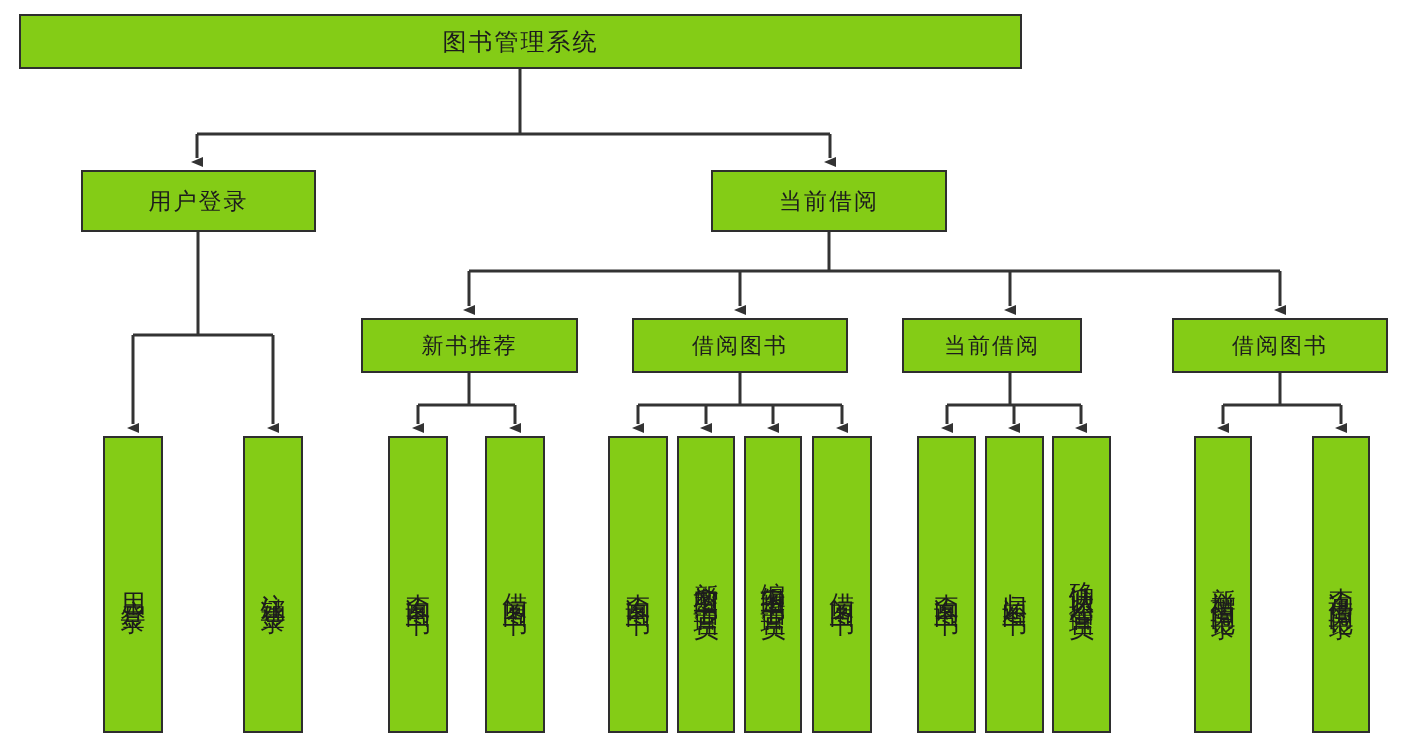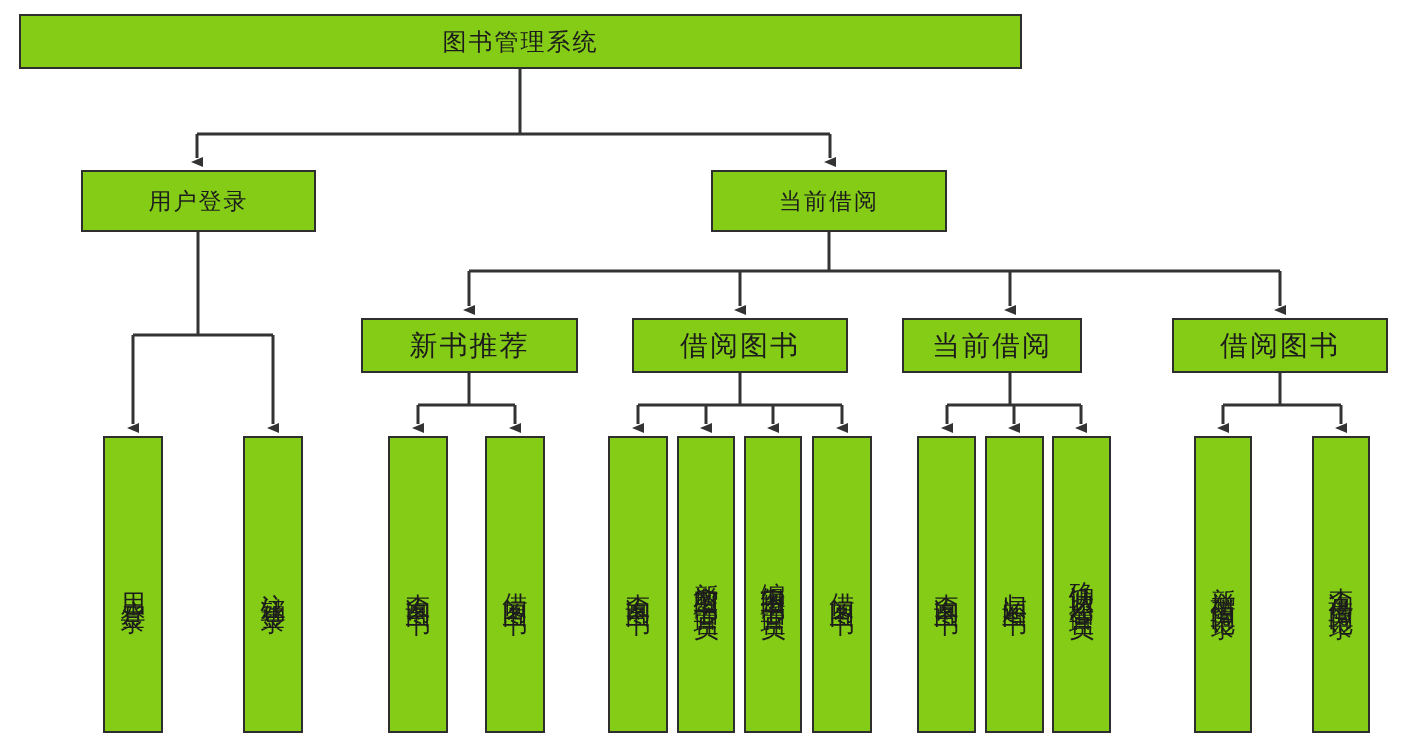--- a/index.html
+++ b/index.html
@@ -42,21 +42,21 @@
   
   .node.root{ left:19px; top:14px; width:1003px; height:55px; }
   .node.root .label{ font-size:24px; letter-spacing:2px; }
   
   .node.lvl2{ top:170px; height:62px; }
   .node.lvl2 .label{ font-size:23px; letter-spacing:2px; }
   .node.n-user-login{ left:81px;  width:235px; }
   .node.n-book-mgmt{ left:711px; width:236px; }
   
   .node.lvl3{ top:318px; height:55px; }
-  .node.lvl3 .label{ font-size:28px; letter-spacing:2px; }
+  .node.lvl3 .label{ font-size:22px; letter-spacing:2px; }
   .node.n-new-rec{   left:361px;  width:217px; }
   .node.n-borrow{    left:632px;  width:216px; }
   .node.n-current{   left:902px;  width:180px; }
   .node.n-history{   left:1172px; width:216px; }
   
   .node.leaf{
     top:436px;
     height:297px;
     align-items:center;
     justify-content:center;

